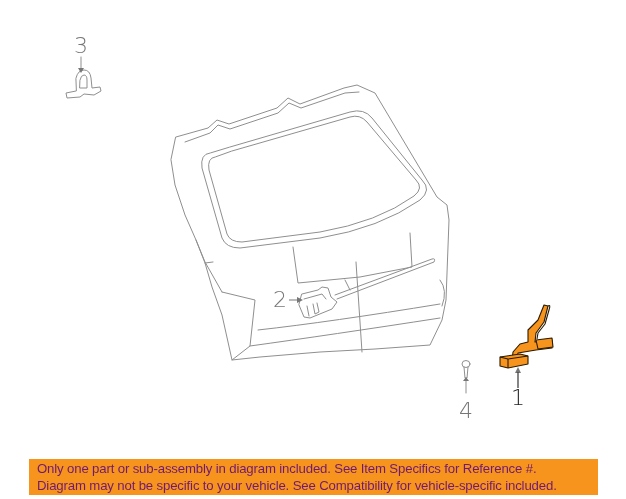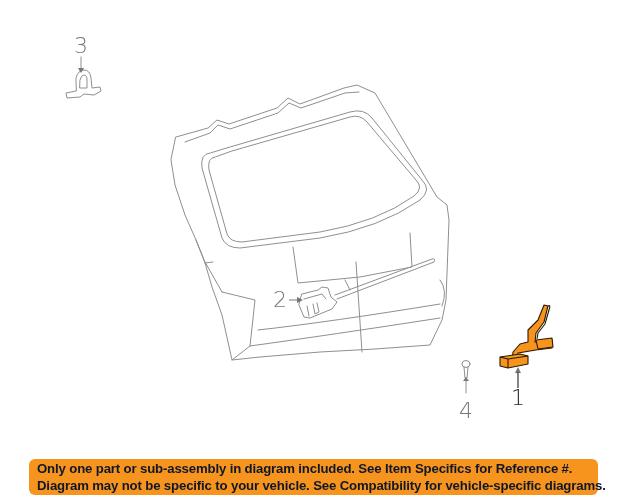--- a/index.html
+++ b/index.html
@@ -1,23 +1,23 @@
 <!DOCTYPE html>
 <html><head>
 <meta charset="utf-8">
 <style>
   html, body { margin: 0; padding: 0; background: #ffffff; }
   body { width: 626px; height: 499px; position: relative; overflow: hidden; font-family: "DejaVu Sans", sans-serif; }
   .diagram { position: absolute; left: 0; top: 0; width: 626px; height: 455px; }
   .callout { position: absolute; font-family: "DejaVu Sans", sans-serif; font-size: 22px; color: #777; font-weight: 300; line-height: 1; }
   .banner {
     position: absolute; left: 29px; top: 459px; width: 569px; height: 36px;
-    background: #f7941d; color: #0f172a; font-family: "Liberation Sans", sans-serif;
-    font-weight: bold; font-size: 13.2px; line-height: 17px; padding: 1px 0 0 8px; box-sizing: border-box;
-    white-space: nowrap; letter-spacing: -0.15px; border-radius: 6px;
+    background: #f7941d; color: #701a75; font-family: "Liberation Sans", sans-serif;
+    font-weight: normal; font-size: 13.2px; line-height: 17px; padding: 1px 0 0 8px; box-sizing: border-box;
+    white-space: nowrap; letter-spacing: -0.15px;
   }
   .banner div { display: block; }
 </style>
 </head>
 <body>
 
 <div class="diagram">
   <svg width="626" height="455" viewBox="0 0 626 455" xmlns="http://www.w3.org/2000/svg">
     <g fill="none" stroke="#8f8f8f" stroke-width="1" stroke-linejoin="round" stroke-linecap="round">
 
@@ -91,14 +91,14 @@
   </svg>
 
   <div class="callout" style="left:74px; top:35px;">3</div>
   <div class="callout" style="left:273px; top:289px;">2</div>
   <div class="callout" style="left:459px; top:400px;">4</div>
   <div class="callout" style="left:511px; top:387px; color:#222;">1</div>
 </div>
 
 <div class="banner">
   <div>Only one part or sub-assembly in diagram included. See Item Specifics for Reference #.</div>
-  <div>Diagram may not be specific to your vehicle. See Compatibility for vehicle-specific diagrams.</div>
+  <div>Diagram may not be specific to your vehicle. See Compatibility for vehicle-specific included.</div>
 </div>
 
 </body></html>

